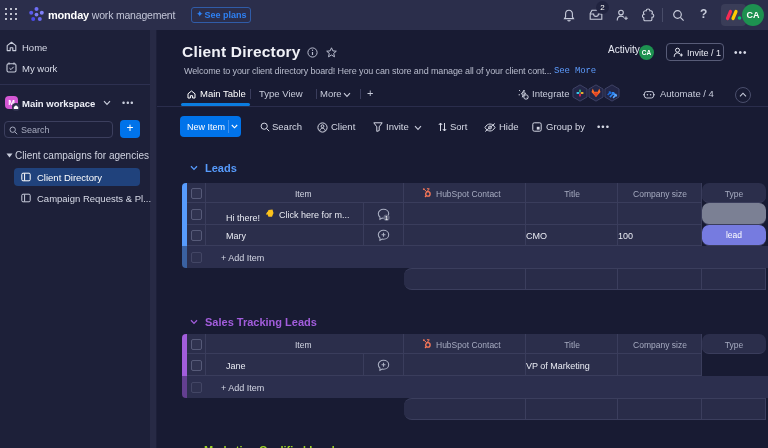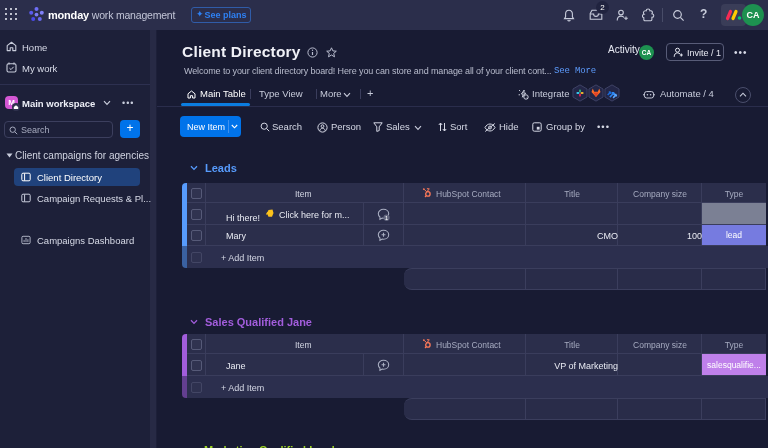--- a/index.html
+++ b/index.html
@@ -56,24 +56,24 @@
 .circbtn{left:578px;top:56.5px;width:16px;height:16px;border:1px solid #4a4e6c;border-radius:50%;}
 
 .newitem{left:23px;top:86px;width:61px;height:21px;background:#0073ea;border-radius:4px;color:#fff;font-size:9px;}
 .newitem .lbl{left:7px;top:6px;}
 .newitem .sep{left:48px;top:4px;width:1px;height:13px;background:#3d90ee;}
 .tool{top:91px;font-size:9.5px;color:#d5d8e5;}
 
 .gtitle{font-size:11px;font-weight:bold;}
 .cbx{width:11px;height:11px;border:1px solid #565a78;border-radius:2px;background:#303350;}
 .c{background:#2b2e4b;border-right:1px solid #3a3d5c;border-bottom:1px solid #3a3d5c;}
-.c.nr{border-right:none;}
+.c.nr{border-right:none;border-radius:7px;}
 .htxt{color:#a6abc0;font-size:8.5px;text-align:center;}
 .dtxt{color:#e9ebf3;font-size:9px;}
-.ctr{text-align:right;}
+.ctr{text-align:left;}
 .addrow{background:#2c2f4e;}
 .addtxt{color:#d5d8e5;font-size:9px;}
 .sum{background:#292c49;border-right:1px solid #3b3e5d;border-bottom:1px solid #3b3e5d;border-top:1px solid #3b3e5d;}
 .badge{color:#fff;font-size:8.5px;text-align:center;}
 </style>
 </head>
 <body>
 <div id="app">
   <div class="topbar">
     <svg style="left:4px;top:7px" width="14" height="14" viewBox="0 0 14 14">
@@ -173,27 +173,20 @@
       </svg>
       <div class="bt txt">Client Directory</div>
     </div>
     <div class="brd" style="top:159px">
       <svg style="left:7px;top:4px" width="10" height="10" viewBox="0 0 10 10">
         <rect x="0.8" y="1.2" width="8.4" height="7.6" rx="1.2" fill="none" stroke="#c8ccdb" stroke-width="1"></rect>
         <path d="M3.6 1.4 L3.6 8.6" stroke="#c8ccdb" stroke-width="1"></path>
       </svg>
       <div class="bt txt">Campaign Requests &amp; Pl...</div>
     </div>
-    <div class="brd" style="top:201px">
-      <svg style="left:7px;top:4px" width="10" height="10" viewBox="0 0 20 20">
-        <rect x="1.8" y="2.6" width="16.4" height="14.8" rx="2.4" fill="none" stroke="#c8ccdb" stroke-width="1.7"></rect>
-        <path d="M6.2 13.4 L6.2 10.6 M10 13.4 L10 6.8 M13.8 13.4 L13.8 9.2" stroke="#c8ccdb" stroke-width="1.6" stroke-linecap="round"></path>
-      </svg>
-      <div class="bt txt">Campaigns Dashboard</div>
-    </div>
   </div>
   <div class="main">
     <div class="title txt">Client Directory</div>
     <svg style="left:150px;top:17px" width="11" height="11" viewBox="0 0 11 11">
       <circle cx="5.5" cy="5.5" r="4.6" fill="none" stroke="#b9bdcf" stroke-width="1"></circle>
       <path d="M5.5 5 L5.5 8" stroke="#b9bdcf" stroke-width="1.2"></path>
         <circle cx="5.5" cy="3.2" r="0.7" fill="#b9bdcf"></circle>
     </svg>
     <svg style="left:169px;top:17px" width="11" height="11" viewBox="0 0 11 11">
       <path d="M5.5 0.8 L6.9 3.9 L10.3 4.2 L7.7 6.4 L8.5 9.8 L5.5 8 L2.5 9.8 L3.3 6.4 L0.7 4.2 L4.1 3.9 Z" fill="none" stroke="#b9bdcf" stroke-width="1"></path>
@@ -271,25 +264,25 @@
     <svg style="left:103px;top:92px" width="10" height="10" viewBox="0 0 10 10">
       <circle cx="4.2" cy="4.2" r="3.1" fill="none" stroke="#d5d8e5" stroke-width="1"></circle>
       <path d="M6.6 6.6 L9.2 9.2" stroke="#d5d8e5" stroke-width="1"></path>
     </svg>
     <div class="tool txt" style="left:115px">Search</div>
     <svg style="left:160px;top:92px" width="11" height="11" viewBox="0 0 11 11">
       <circle cx="5.5" cy="5.5" r="4.6" fill="none" stroke="#d5d8e5" stroke-width="1"></circle>
       <circle cx="5.5" cy="4.2" r="1.4" fill="none" stroke="#d5d8e5" stroke-width="1"></circle>
       <path d="M2.8 8.8 C3.2 6.9 4.2 6.3 5.5 6.3 C6.8 6.3 7.8 6.9 8.2 8.8" fill="none" stroke="#d5d8e5" stroke-width="1"></path>
     </svg>
-    <div class="tool txt" style="left:174px">Person</div>
+    <div class="tool txt" style="left:174px">Client</div>
     <svg style="left:216px;top:92px" width="10" height="10" viewBox="0 0 10 10">
       <path d="M0.8 0.8 L9.2 0.8 L6.2 4.8 L6.2 8.6 L3.8 9.4 L3.8 4.8 Z" fill="none" stroke="#d5d8e5" stroke-width="1"></path>
     </svg>
-    <div class="tool txt" style="left:229px">Sales</div>
+    <div class="tool txt" style="left:229px">Invite</div>
     <svg style="left:257px;top:94.5px" width="8" height="6" viewBox="0 0 8 6">
         <path d="M1 1.2 L4 4.4 L7 1.2" fill="none" stroke="#c8ccdb" stroke-width="1.1"></path>
       </svg>
     <svg style="left:281px;top:92px" width="9" height="10" viewBox="0 0 9 10">
       <path d="M2.5 1 L2.5 9 M2.5 1 L0.8 3 M2.5 1 L4.2 3" fill="none" stroke="#d5d8e5" stroke-width="1"></path>
       <path d="M6.5 9 L6.5 1 M6.5 9 L4.8 7 M6.5 9 L8.2 7" fill="none" stroke="#d5d8e5" stroke-width="1"></path>
     </svg>
     <div class="tool txt" style="left:293px">Sort</div>
     <svg style="left:327px;top:93px" width="12" height="9" viewBox="0 0 12 9">
       <path d="M1 4.5 C2.3 2.2 4 1 6 1 C8 1 9.7 2.2 11 4.5 C9.7 6.8 8 8 6 8 C4 8 2.3 6.8 1 4.5 Z" fill="none" stroke="#d5d8e5" stroke-width="1"></path>
@@ -371,21 +364,21 @@
     <div class="addtxt txt" style="left:64px;top:222.5px;">+ Add Item</div>
 
     <div class="sum" style="left:247px;top:238px;width:122px;height:22px;border-radius:8px 0 0 8px;"></div>
     <div class="sum" style="left:369px;top:238px;width:92px;height:22px;"></div>
     <div class="sum" style="left:461px;top:238px;width:84px;height:22px;"></div>
     <div class="sum nr" style="left:545px;top:238px;width:64px;height:22px;"></div>
 
     <svg style="left:33px;top:289px" width="8" height="6" viewBox="0 0 8 6">
         <path d="M1 1.2 L4 4.4 L7 1.2" fill="none" stroke="#a25ddc" stroke-width="1.3"></path>
       </svg>
-    <div class="gtitle txt" style="left:48px;top:286px;color:#a25ddc;">Sales Qualified Jane</div>
+    <div class="gtitle txt" style="left:48px;top:286px;color:#a25ddc;">Sales Tracking Leads</div>
     <div style="left:25px;top:304px;width:4.5px;height:42px;background:#a25ddc;border-radius:4px 0 0 0;"></div>
     <div style="left:25px;top:346px;width:4.5px;height:22px;background:rgba(162,93,220,.55);border-radius:0 0 0 4px;"></div>
 
     <div class="c" style="left:29.5px;top:304px;width:19.5px;height:20px;"></div>
     <div class="cbx" style="left:33.5px;top:308.5px;"></div>
     <div class="c" style="left:49px;top:304px;width:198px;height:20px;"></div>
     <div class="htxt txt" style="left:138px;top:310px;color:#d5d8e5;">Item</div>
     <div class="c" style="left:247px;top:304px;width:122px;height:20px;"></div>
     <svg style="left:265px;top:309px" width="10" height="10" viewBox="0 0 10 10">
       <path d="M5.9 3.7 L5.9 1.8 M5.9 1.8 A0.9 0.9 0 1 0 5.3 1.1 M2.2 1.4 L4.8 3.9" fill="none" stroke="#ff7a59" stroke-width="1"></path>
@@ -407,21 +400,20 @@
     <div class="dtxt txt" style="left:69px;top:330.5px;">Jane</div>
     <div class="c" style="left:207px;top:324px;width:40px;height:22px;"></div>
     <svg style="left:219.5px;top:328.5px" width="13" height="13" viewBox="0 0 12 12">
       <path d="M6 1.2 C3.3 1.2 1.2 3 1.2 5.3 C1.2 6.5 1.8 7.6 2.7 8.3 L2.7 10.4 L4.8 9.2 C5.2 9.3 5.6 9.4 6 9.4 C8.7 9.4 10.8 7.6 10.8 5.3 C10.8 3 8.7 1.2 6 1.2 Z" fill="none" stroke="#a9aec2" stroke-width="1"></path>
       <path d="M6 3.5 L6 7.1 M4.2 5.3 L7.8 5.3" stroke="#a9aec2" stroke-width="1"></path>
     </svg>
     <div class="c" style="left:247px;top:324px;width:122px;height:22px;"></div>
     <div class="c" style="left:369px;top:324px;width:92px;height:22px;"></div>
     <div class="dtxt txt ctr" style="left:369px;top:330.5px;width:92px;">VP of Marketing</div>
     <div class="c" style="left:461px;top:324px;width:84px;height:22px;"></div>
-    <div class="c nr badge" style="left:545px;top:324px;width:64px;height:22px;background:#bf80ea;line-height:22px;">salesqualifie...</div>
 
     <div class="addrow" style="left:29.5px;top:346px;width:581.5px;height:22px;"></div>
     <div class="cbx" style="left:33.5px;top:351.5px;opacity:.55;"></div>
     <div class="addtxt txt" style="left:64px;top:352.5px;">+ Add Item</div>
 
     <div class="sum" style="left:247px;top:368px;width:122px;height:22px;border-radius:8px 0 0 8px;"></div>
     <div class="sum" style="left:369px;top:368px;width:92px;height:22px;"></div>
     <div class="sum" style="left:461px;top:368px;width:84px;height:22px;"></div>
     <div class="sum nr" style="left:545px;top:368px;width:64px;height:22px;"></div>
 

